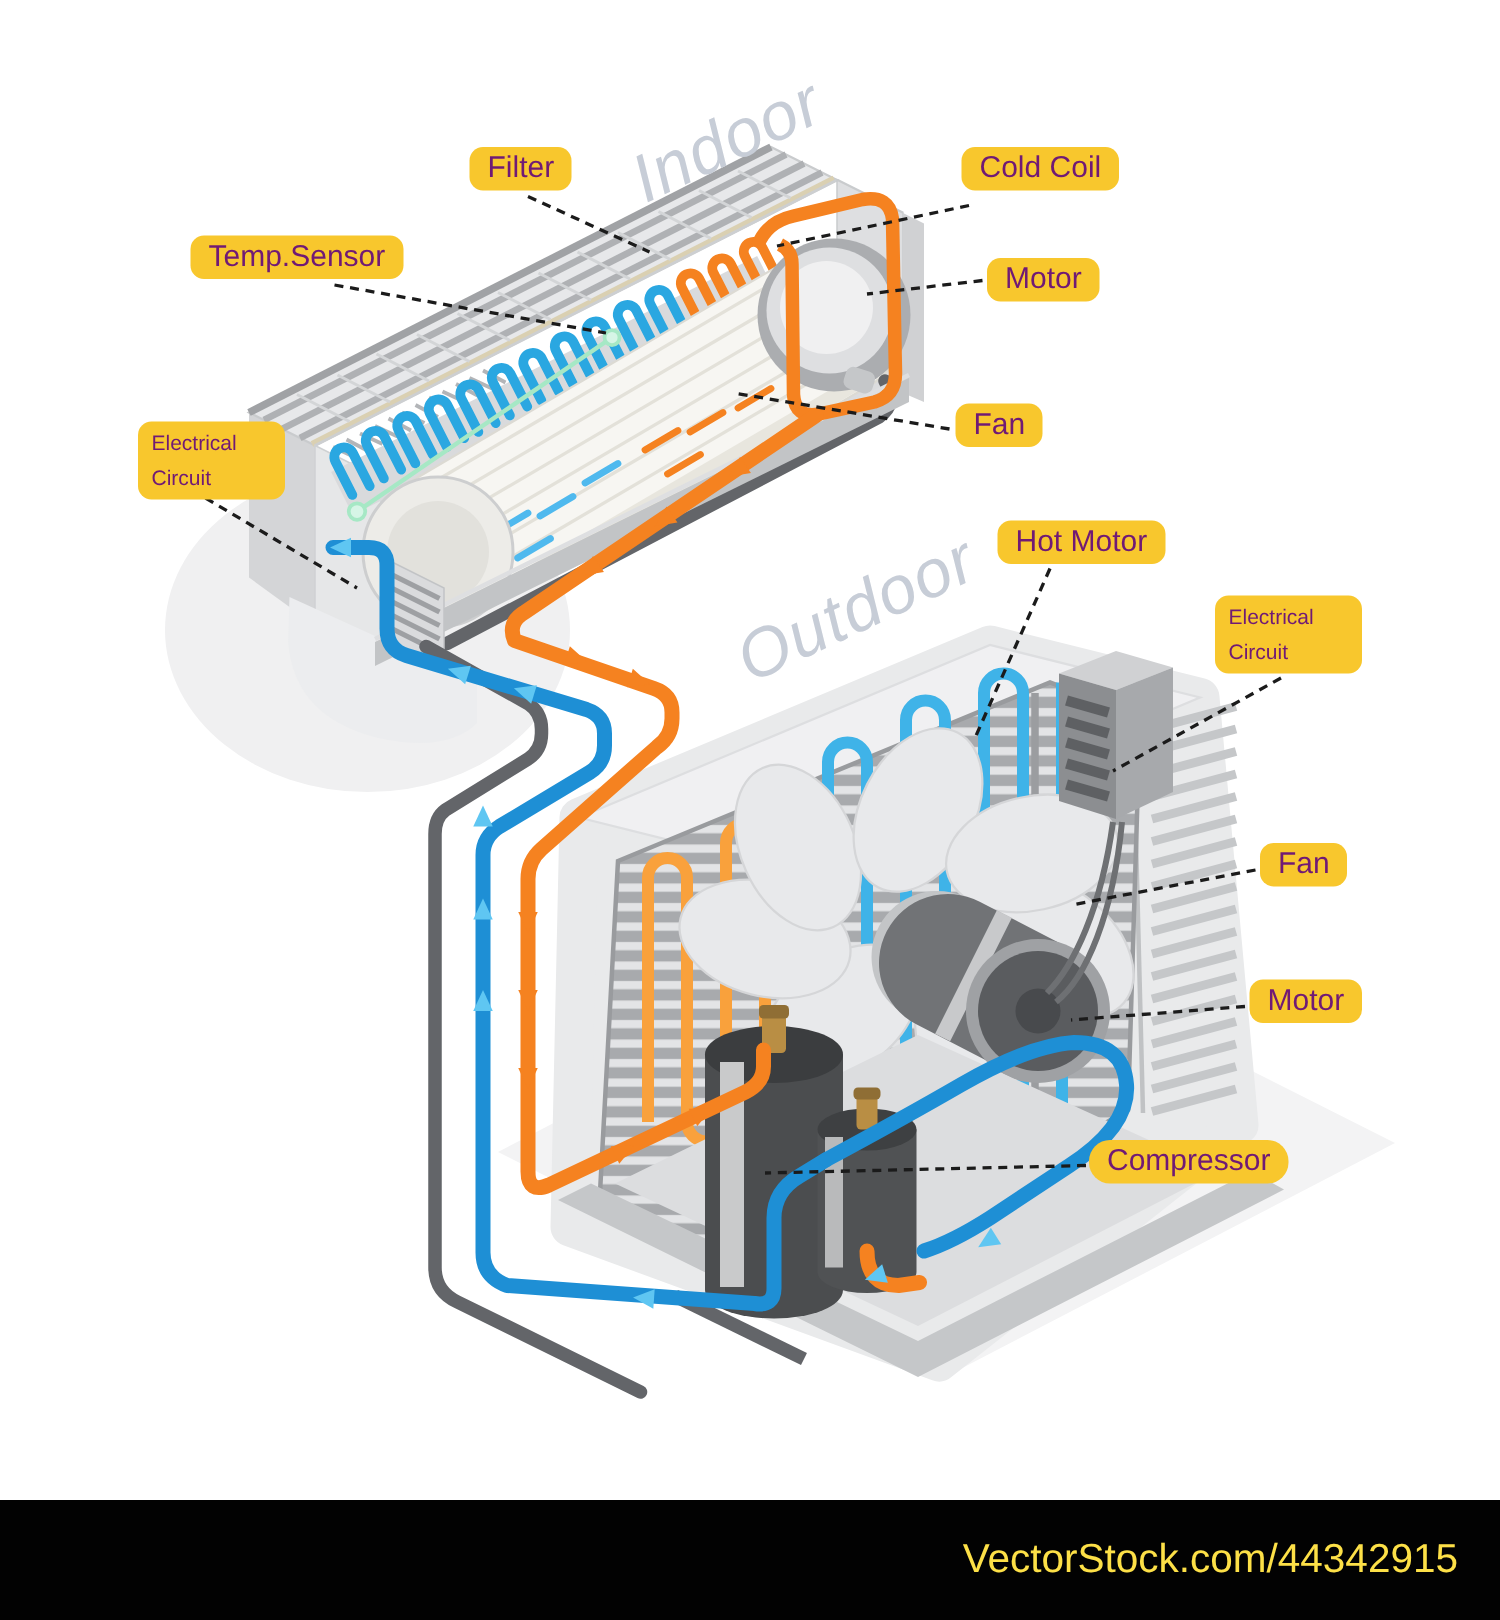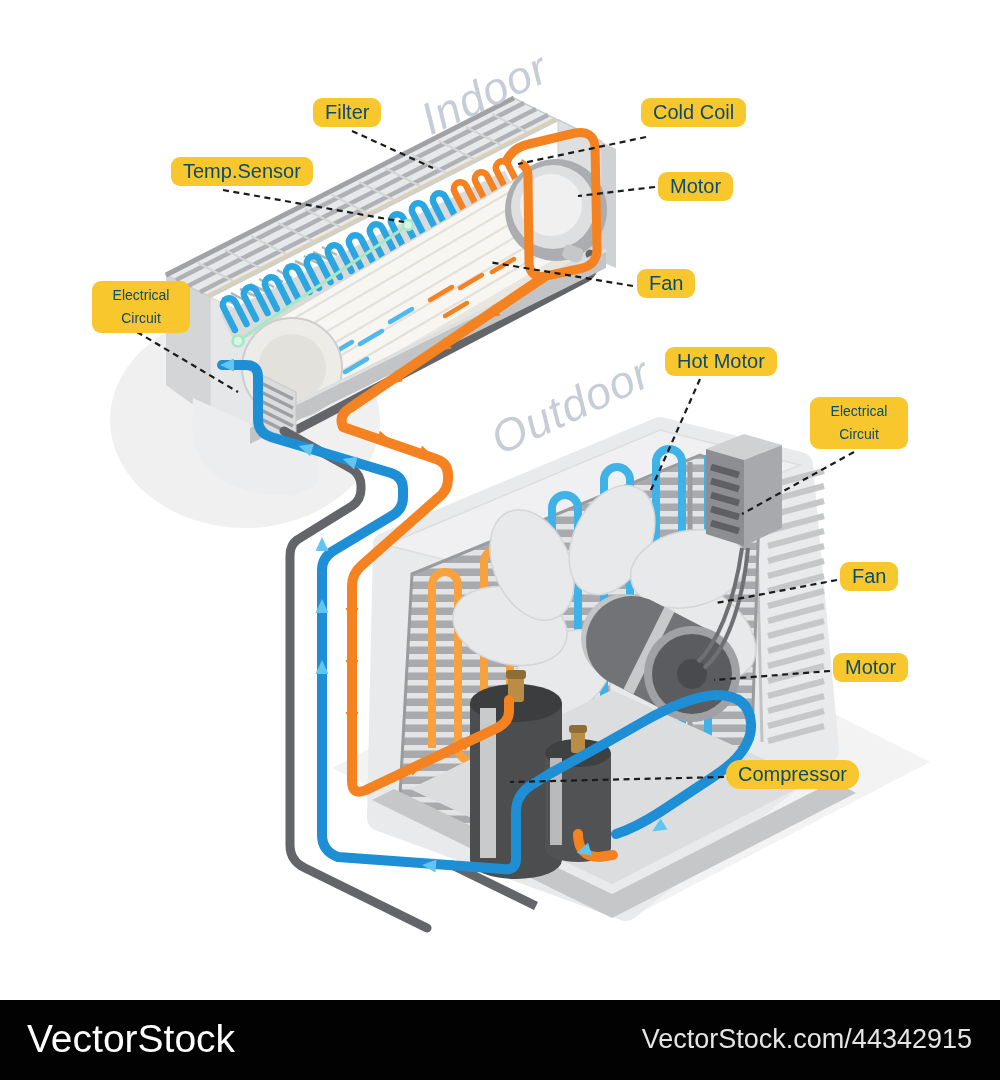--- a/index.html
+++ b/index.html
@@ -1,26 +1,26 @@
 <!DOCTYPE html>
 <html><head>
 <meta charset="utf-8">
 <style>
   html,body{margin:0;padding:0;background:#fff;}
   .stage{position:relative;width:1000px;height:1080px;background:#ffffff;overflow:hidden;
          font-family:"Liberation Sans", sans-serif;}
   .stage svg{position:absolute;left:0;top:0;}
-  .lbl{position:absolute;background:#F8C72D;color:#0c4a6e;font-size:20px;line-height:23px;
-       padding:3px 12px;border-radius:9px;text-align:center;white-space:nowrap;z-index:5;}
+  .lbl{position:absolute;background:#F8C72D;color:#701a75;font-size:20px;line-height:23px;
+       padding:3px 12px;border-radius:9px;text-align:left;white-space:nowrap;z-index:5;}
   .lbl.two{white-space:normal;width:80px;font-size:14px;padding:3px 9px;}
   .wm{position:absolute;color:#C7CDD7;font-style:italic;font-size:45px;letter-spacing:1px;
       transform:rotate(-25deg);transform-origin:left center;z-index:2;}
   .footer{position:absolute;left:0;top:1000px;width:1000px;height:80px;background:#020202;z-index:6;}
   .footer .brand{position:absolute;left:27px;top:0;line-height:78px;font-size:39px;color:#fff;letter-spacing:0;}
-  .footer .url{position:absolute;right:28px;top:0;line-height:78px;font-size:27px;color:#e5e5e5;margin-left:12px;}
+  .footer .url{position:absolute;right:28px;top:0;line-height:78px;font-size:27px;color:#fde047;margin-left:12px;}
 </style>
 </head>
 <body>
 
 <div class="stage">
 
 <svg width="1000" height="1080" viewBox="0 0 1000 1080">
   <defs>
     <path id="arw" d="M0,-6.5 L14,0 L0,6.5 Z"></path>
     <pattern id="louv" width="10" height="13" patternUnits="userSpaceOnUse">
@@ -325,27 +325,26 @@
     <line x1="830" y1="671" x2="714" y2="680"></line>
     <line x1="724" y1="777" x2="510" y2="782"></line>
   </g>
 </svg>
 
   <div class="wm" style="left:424px;top:96px;">Indoor</div>
   <div class="wm" style="left:494px;top:416px;">Outdoor</div>
 
   <div class="lbl" style="left:313px;top:98px;">Filter</div>
   <div class="lbl" style="left:641px;top:98px;">Cold Coil</div>
-  <div class="lbl" style="left:127px;top:157px;margin-left:44px;">Temp.Sensor</div>
+  <div class="lbl" style="left:127px;top:157px;">Temp.Sensor</div>
   <div class="lbl" style="left:658px;top:172px;">Motor</div>
   <div class="lbl two" style="left:92px;top:281px;">Electrical Circuit</div>
   <div class="lbl" style="left:637px;top:269px;">Fan</div>
   <div class="lbl" style="left:665px;top:347px;">Hot Motor</div>
   <div class="lbl two" style="left:810px;top:397px;">Electrical Circuit</div>
   <div class="lbl" style="left:840px;top:562px;">Fan</div>
   <div class="lbl" style="left:833px;top:653px;">Motor</div>
   <div class="lbl" style="left:726px;top:760px;border-radius:14px;">Compressor</div>
 
   <div class="footer">
-    <span class="brand">VectorStock</span>
     <span class="url">VectorStock.com/44342915</span>
   </div>
 </div>
 
 </body></html>

